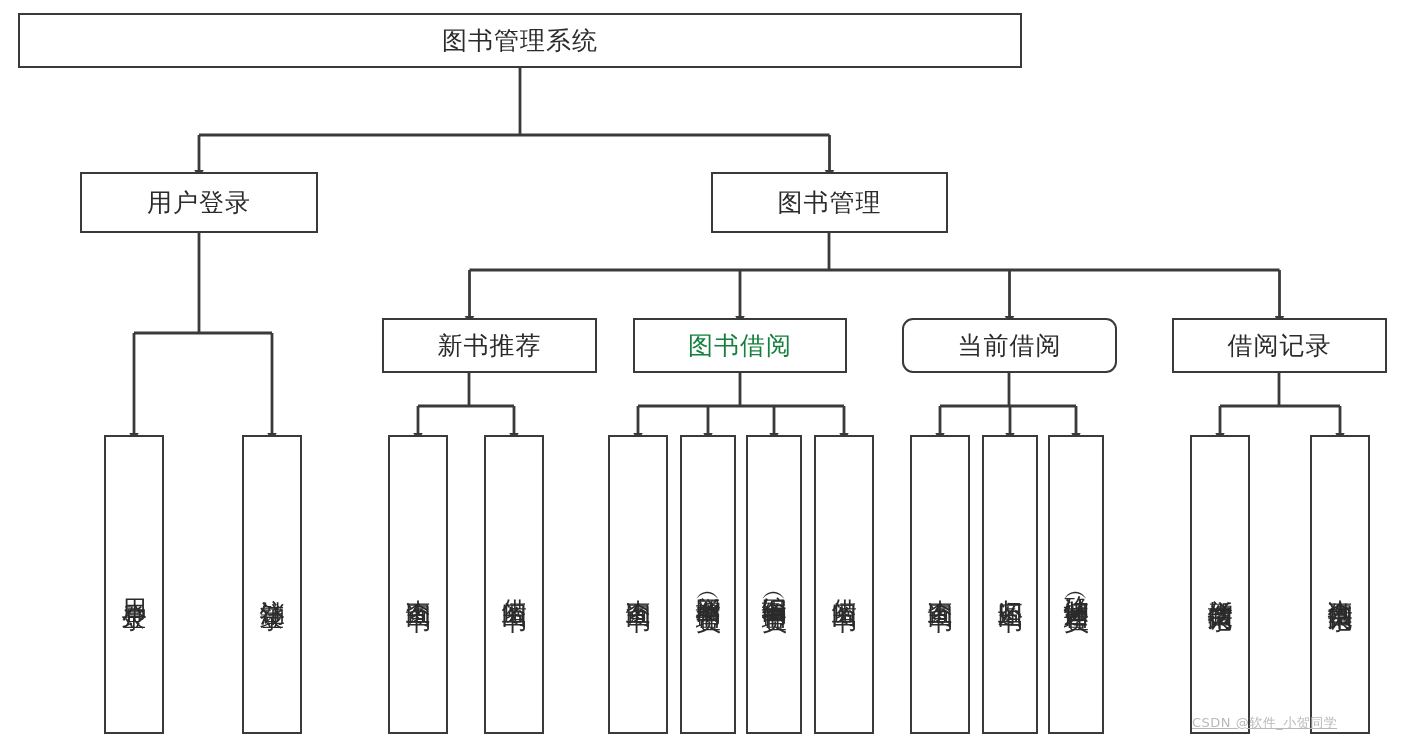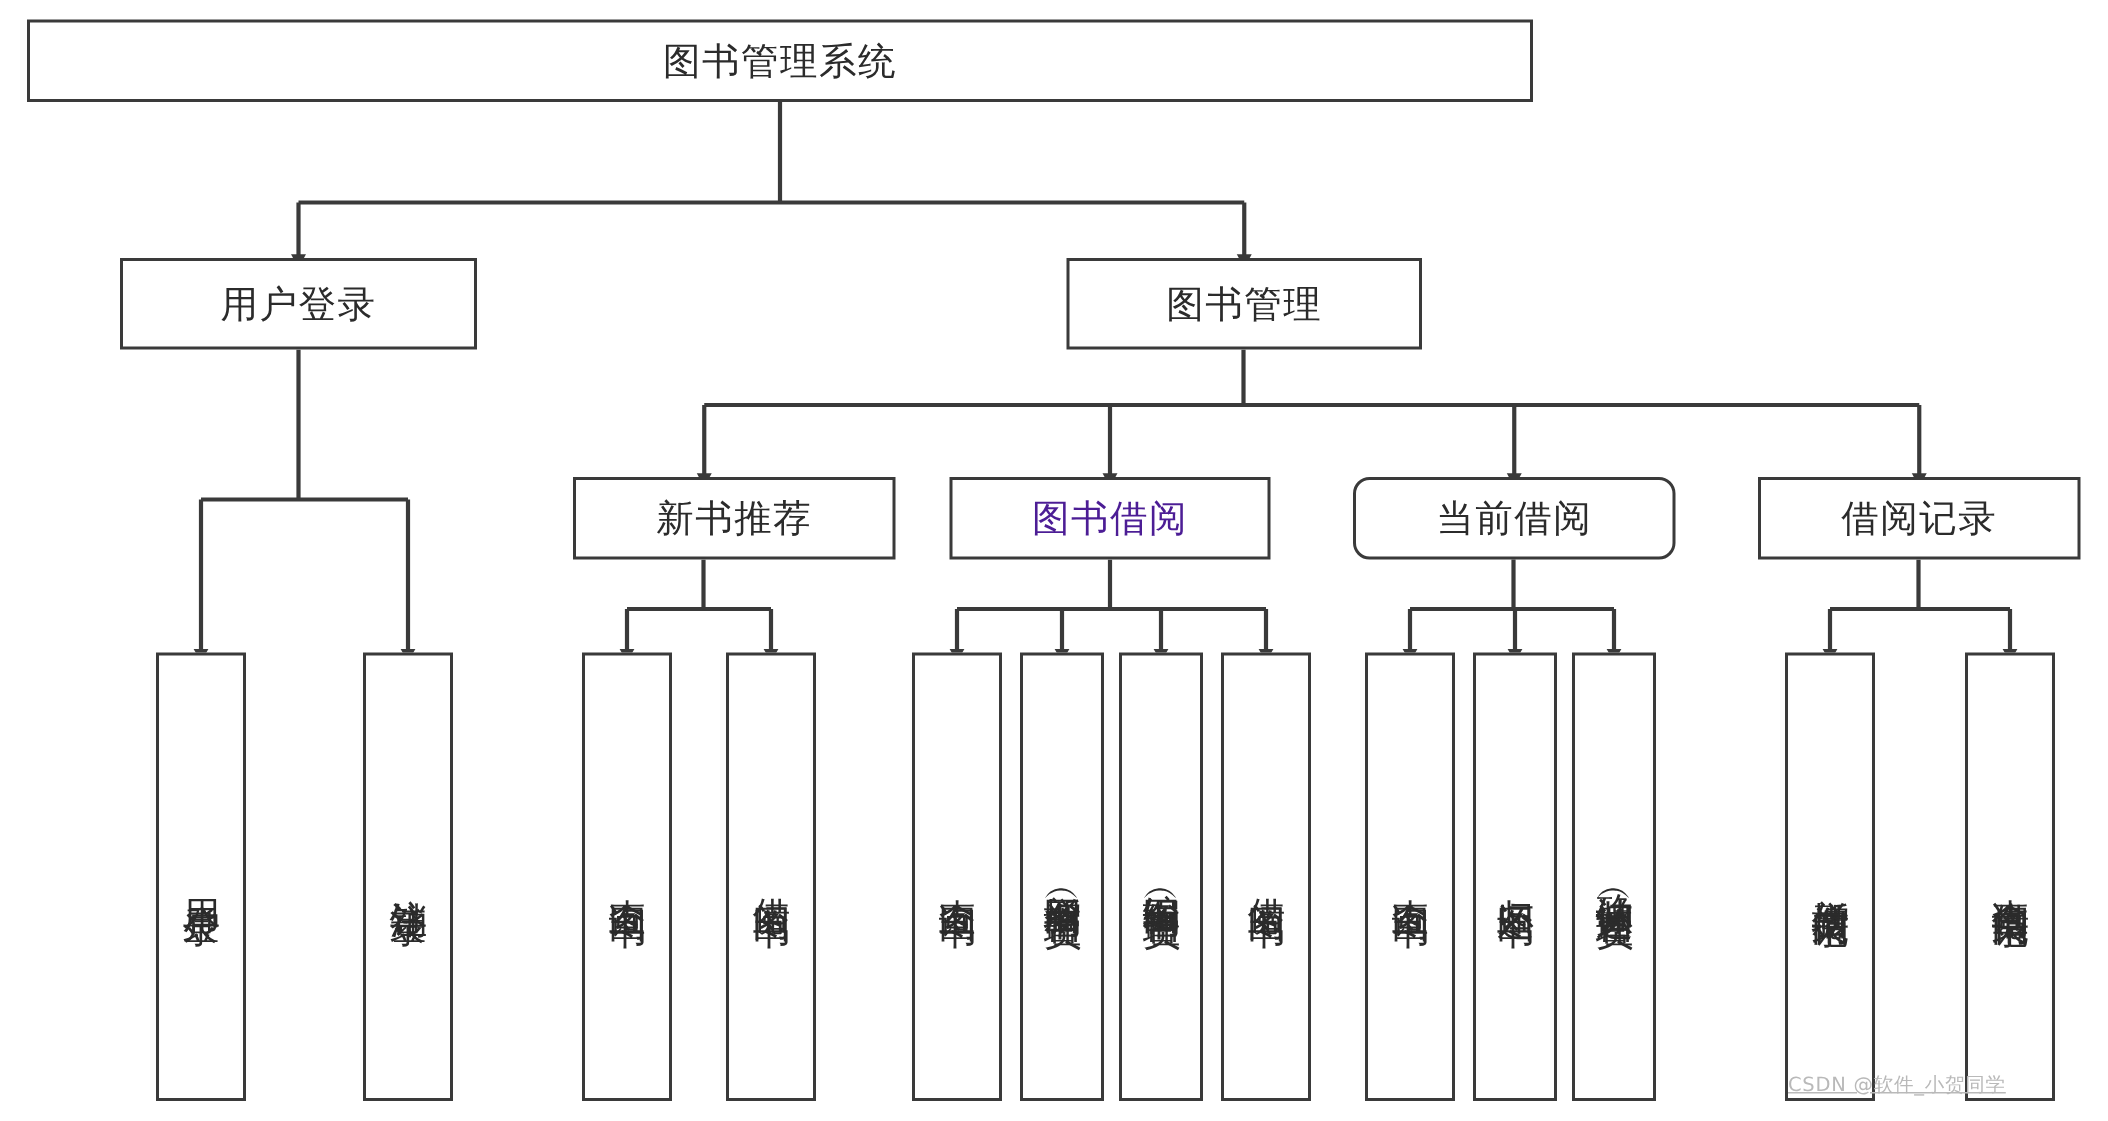--- a/index.html
+++ b/index.html
@@ -129,21 +129,21 @@
       <div class="node horiz" style="left: 80px; top: 172px; width: 238px; height: 61px; border-color: rgb(58, 58, 58);">
         <span class="node-label" style="color: rgb(43, 43, 43);">用户登录</span>
       </div>
       <div class="node horiz" style="left: 711px; top: 172px; width: 237px; height: 61px; border-color: rgb(58, 58, 58);">
         <span class="node-label" style="color: rgb(43, 43, 43);">图书管理</span>
       </div>
       <div class="node horiz" style="left: 362px; top: 318px; width: 215px; height: 55px; border-color: rgb(58, 58, 58); margin-left: 20px;">
         <span class="node-label" style="color: rgb(43, 43, 43);">新书推荐</span>
       </div>
       <div class="node horiz" style="left: 633px; top: 318px; width: 214px; height: 55px; border-color: rgb(58, 58, 58);">
-        <span class="node-label" style="color: #4c1d95;">图书借阅</span>
+        <span class="node-label" style="color: #15803d;">图书借阅</span>
       </div>
       <div class="node horiz" style="left: 902px; top: 318px; width: 215px; height: 55px; border-color: rgb(58, 58, 58); border-radius: 11px;">
         <span class="node-label" style="color: rgb(43, 43, 43);">当前借阅</span>
       </div>
       <div class="node horiz" style="left: 1172px; top: 318px; width: 215px; height: 55px; border-color: rgb(58, 58, 58); text-align: center;">
         <span class="node-label" style="color: rgb(43, 43, 43);">借阅记录</span>
       </div>
       <div class="node vert" style="left: 104px; top: 435px; width: 60px; height: 299px; border-color: rgb(58, 58, 58);">
         <span class="node-label" style="color: rgb(43, 43, 43);">用户登录</span>
       </div>

